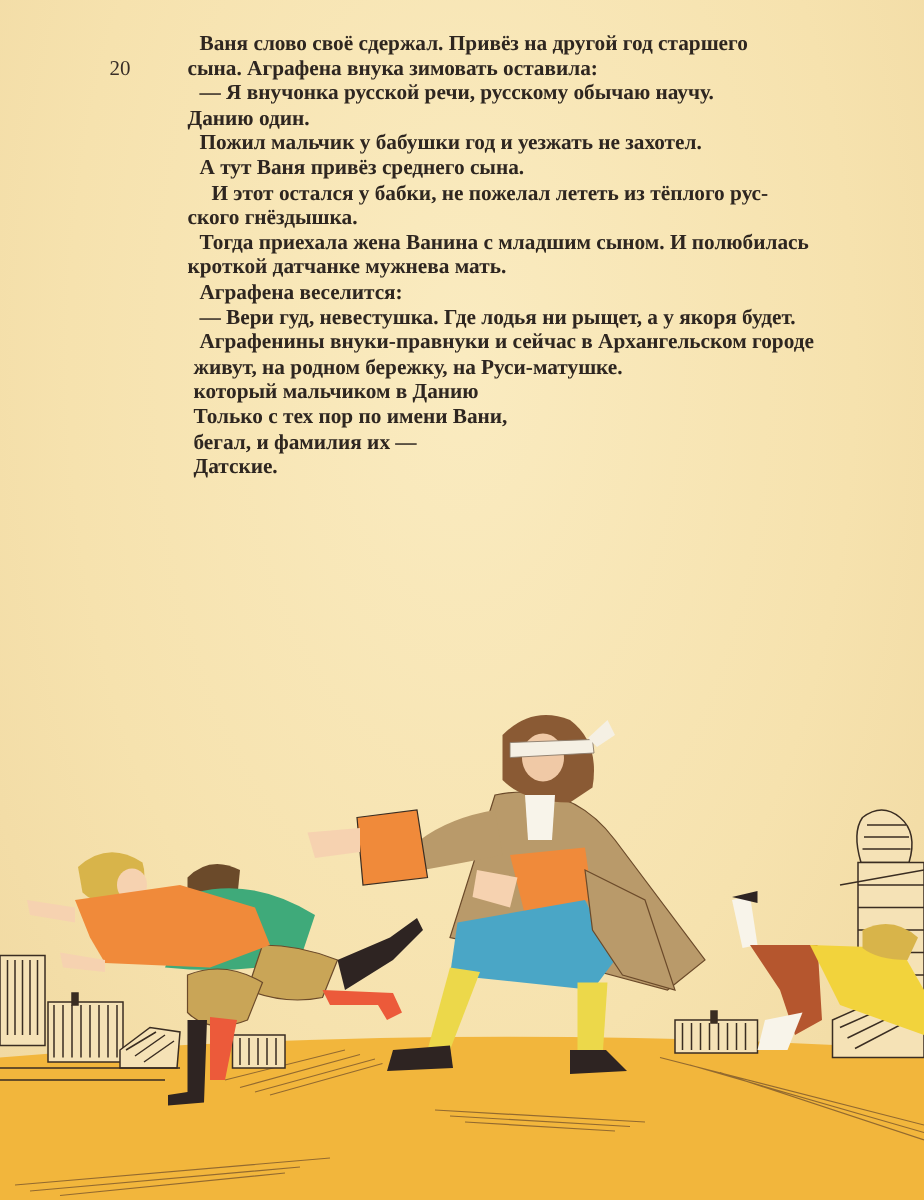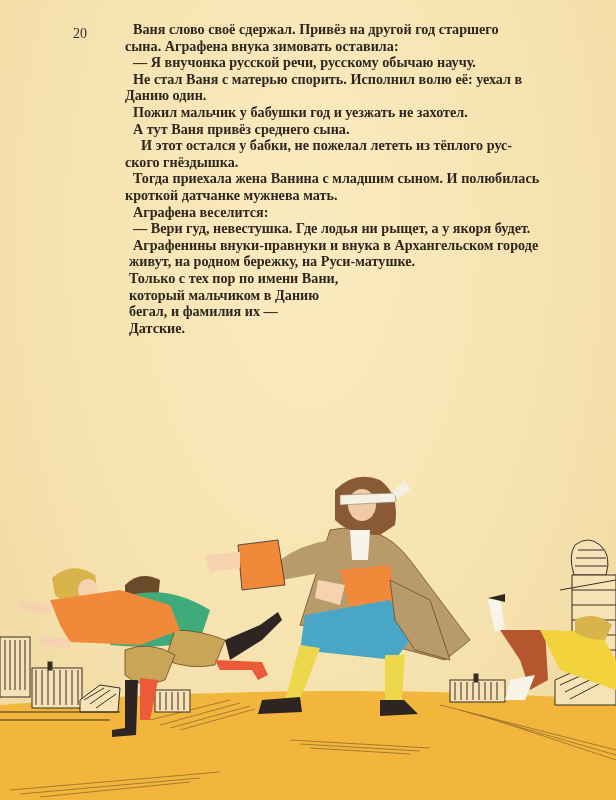--- a/index.html
+++ b/index.html
@@ -6,21 +6,21 @@
   body {
     width: 616px; height: 800px; overflow: hidden; position: relative;
     background: #f7e6b5;
     font-family: "Liberation Serif", "DejaVu Serif", serif;
   }
   .page {
     position: absolute; inset: 0;
     background: radial-gradient(ellipse at 50% 30%, #faebc0 0%, #f6e2ae 60%, #f0d8a0 100%);
   }
   .page-number {
-    position: absolute; left: 73px; top: 26px;
+    position: absolute; left: 73px; top: 39px;
     font-size: 14px; color: #3a2f28;
   }
   .text-block {
     position: absolute; left: 129px; top: 21px; width: 430px;
     font-size: 14.2px; line-height: 16.6px; color: #2e2620;
     text-align: justify;
   }
   .line { display: block; white-space: nowrap; font-weight: bold; }
   .verse { display: block; }
   .illustration { position: absolute; left: 0; top: 440px; width: 616px; height: 360px; }
@@ -28,34 +28,33 @@
 </head>
 <body>
 
 <div class="page">
   <div class="page-number">20</div>
 
   <div class="text-block" id="text-block">
       <span class="line" style="padding-left: 0px; margin-left: 4px;">Ваня слово своё сдержал. Привёз на другой год старшего</span>
       <span class="line" style="margin-left: -4px;">сына. Аграфена внука зимовать оставила:</span>
       <span class="line" style="padding-left: 0px; margin-left: 4px;">— Я внучонка русской речи, русскому обычаю научу.</span>
-      <span class="line" style="padding-left: 0px; margin-left: 4px;">Не стал Ваня с матерью спорить. Исполнил волю её: уехал в</span>
       <span class="line" style="margin-left: -4px;">Данию один.</span>
       <span class="line" style="padding-left: 0px; margin-left: 4px;">Пожил мальчик у бабушки год и уезжать не захотел.</span>
       <span class="line" style="padding-left: 0px; margin-left: 4px;">А тут Ваня привёз среднего сына.</span>
       <span class="line" style="padding-left: 0px; margin-left: 12px;">И этот остался у бабки, не пожелал лететь из тёплого рус-</span>
       <span class="line" style="margin-left: -4px;">ского гнёздышка.</span>
       <span class="line" style="padding-left: 0px; margin-left: 4px;">Тогда приехала жена Ванина с младшим сыном. И полюбилась</span>
       <span class="line" style="margin-left: -4px;">кроткой датчанке мужнева мать.</span>
       <span class="line" style="padding-left: 0px; margin-left: 4px;">Аграфена веселится:</span>
       <span class="line" style="padding-left: 0px; margin-left: 4px;">— Вери гуд, невестушка. Где лодья ни рыщет, а у якоря будет.</span>
-      <span class="line" style="padding-left: 0px; margin-left: 4px;">Аграфенины внуки-правнуки и внука в Архангельском городе</span>
+      <span class="line" style="padding-left: 0px; margin-left: 4px;">Аграфенины внуки-правнуки и сейчас в Архангельском городе</span>
       <span class="line verse">живут, на родном бережку, на Руси-матушке.</span>
+      <span class="line verse">который мальчиком в Данию</span>
       <span class="line verse">Только с тех пор по имени Вани,</span>
-      <span class="line verse">который мальчиком в Данию</span>
       <span class="line verse">бегал, и фамилия их —</span>
       <span class="line verse">Датские.</span>
     </div>
 
   <svg class="illustration" viewBox="0 440 616 360" width="616" height="360" preserveAspectRatio="none">
 
     <path d="M0 705 Q 300 680 616 700 L616 800 L0 800 Z" fill="#f2b63c"></path>
 
     <g stroke="#6b4a2a" stroke-width="0.8" opacity="0.7">
       <path d="M150 720 L230 700 M160 725 L240 703 M170 728 L250 706 M180 730 L255 709"></path>

